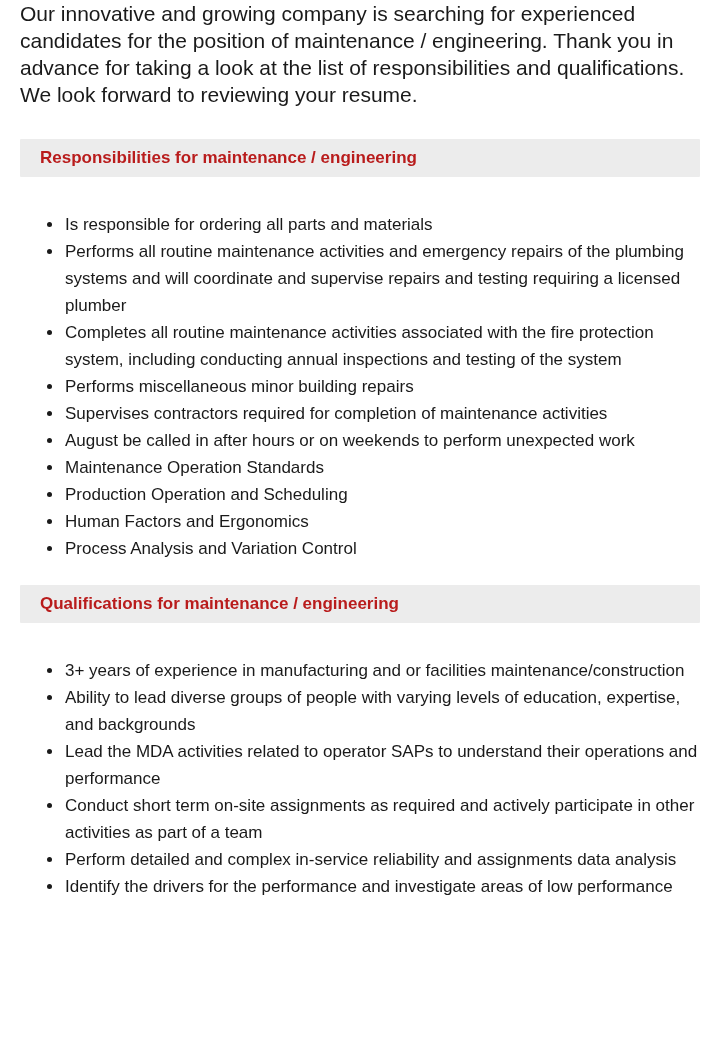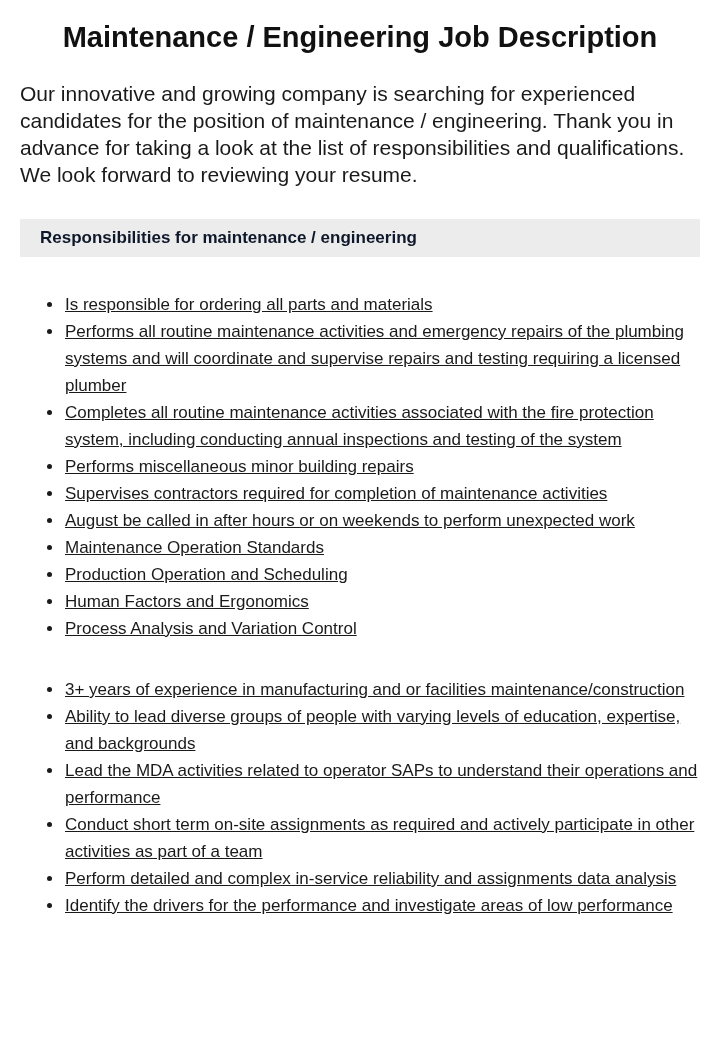--- a/index.html
+++ b/index.html
@@ -29,60 +29,61 @@
     font-size: 21px;
     line-height: 27px;
     margin: 0 0 31px 0;
   }
   .section-header {
     background: #ececec;
     padding: 8px 20px 9px 20px;
     font-size: 17px;
     line-height: 21px;
     font-weight: bold;
-    color: #0f172a;
+    color: #b91c1c;
     border-radius: 1px;
   }
   ul.bullet-list {
     margin: 34px 0 23px 0;
     padding-left: 44px;
     font-size: 17px;
     line-height: 27px;
   }
   ul.bullet-list li {
     padding-left: 1px;
-    text-decoration: underline;
   }
 </style>
 </head>
 <body>
 
 <main class="doc">
 
-  <h1 class="page-title">Maintenance / Engineering Job Description</h1>
 
   <p class="intro">Our innovative and growing company is searching for experienced candidates for the position of maintenance / engineering. Thank you in advance for taking a look at the list of responsibilities and qualifications. We look forward to reviewing your resume.</p>
 
   <div class="section-header">
     <span>Responsibilities for maintenance / engineering</span>
   </div>
 
   <ul class="bullet-list">
     <li>Is responsible for ordering all parts and materials</li>
     <li>Performs all routine maintenance activities and emergency repairs of the plumbing systems and will coordinate and supervise repairs and testing requiring a licensed plumber</li>
     <li>Completes all routine maintenance activities associated with the fire protection system, including conducting annual inspections and testing of the system</li>
     <li>Performs miscellaneous minor building repairs</li>
     <li>Supervises contractors required for completion of maintenance activities</li>
     <li>August be called in after hours or on weekends to perform unexpected work</li>
     <li>Maintenance Operation Standards</li>
     <li>Production Operation and Scheduling</li>
     <li>Human Factors and Ergonomics</li>
     <li>Process Analysis and Variation Control</li>
   </ul>
 
+  <div class="section-header">
+    <span>Qualifications for maintenance / engineering</span>
+  </div>
 
   <ul class="bullet-list">
     <li>3+ years of experience in manufacturing and or facilities maintenance/construction</li>
     <li>Ability to lead diverse groups of people with varying levels of education, expertise, and backgrounds</li>
     <li>Lead the MDA activities related to operator SAPs to understand their operations and performance</li>
     <li>Conduct short term on-site assignments as required and actively participate in other activities as part of a team</li>
     <li>Perform detailed and complex in-service reliability and assignments data analysis</li>
     <li>Identify the drivers for the performance and investigate areas of low performance</li>
   </ul>
 

